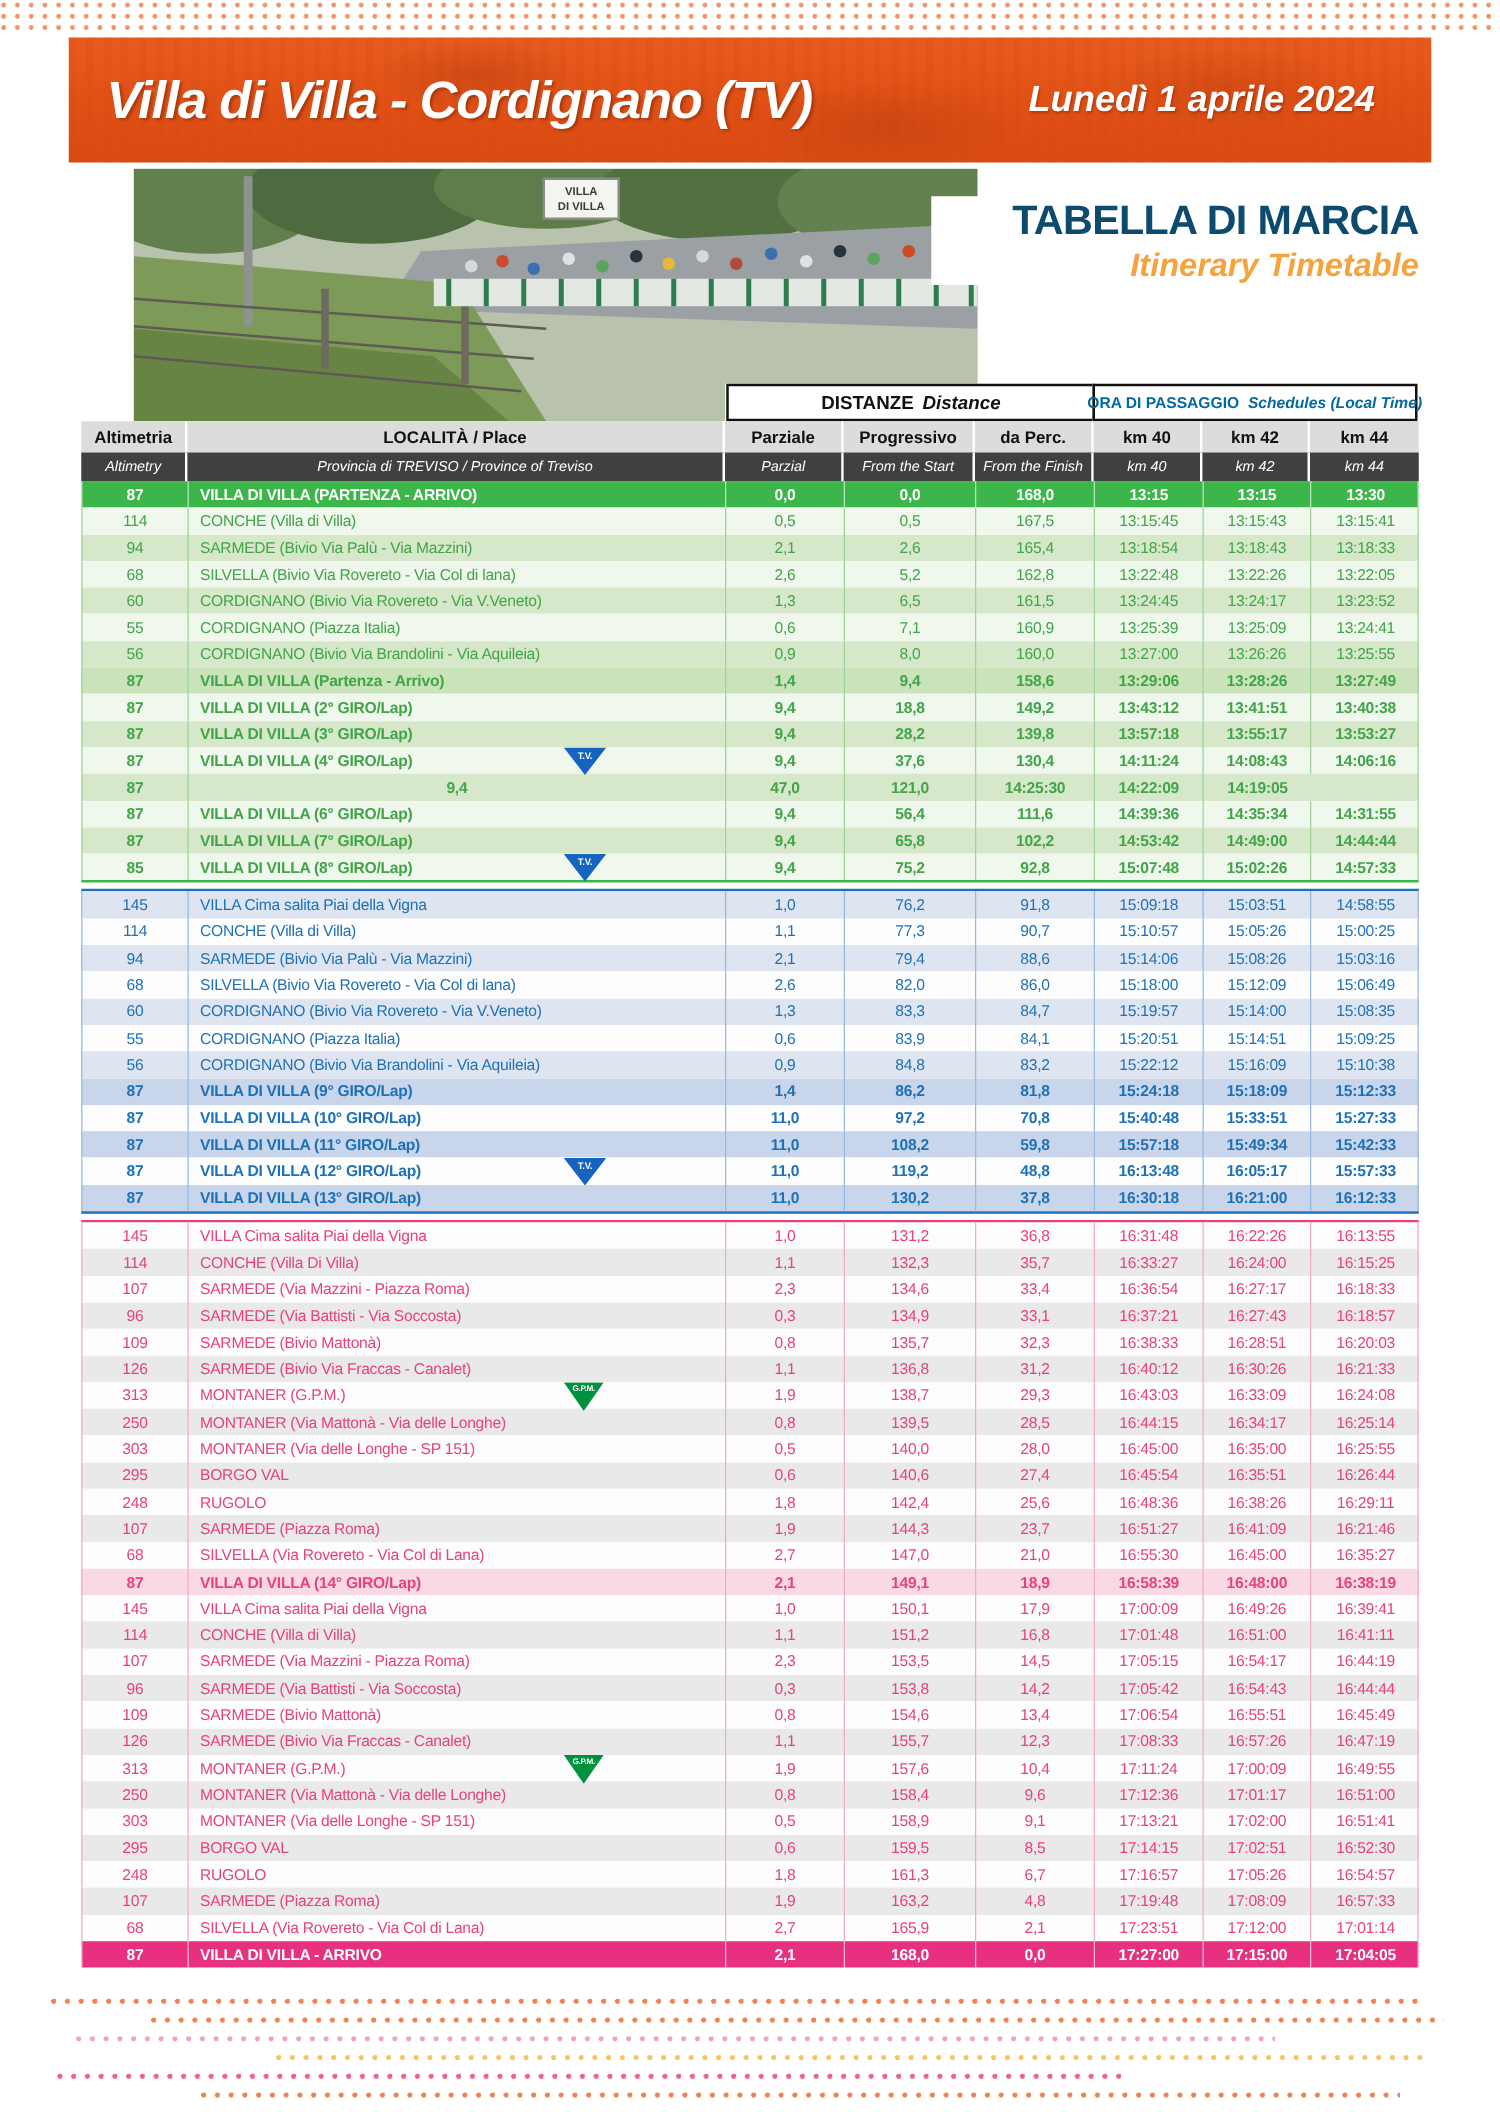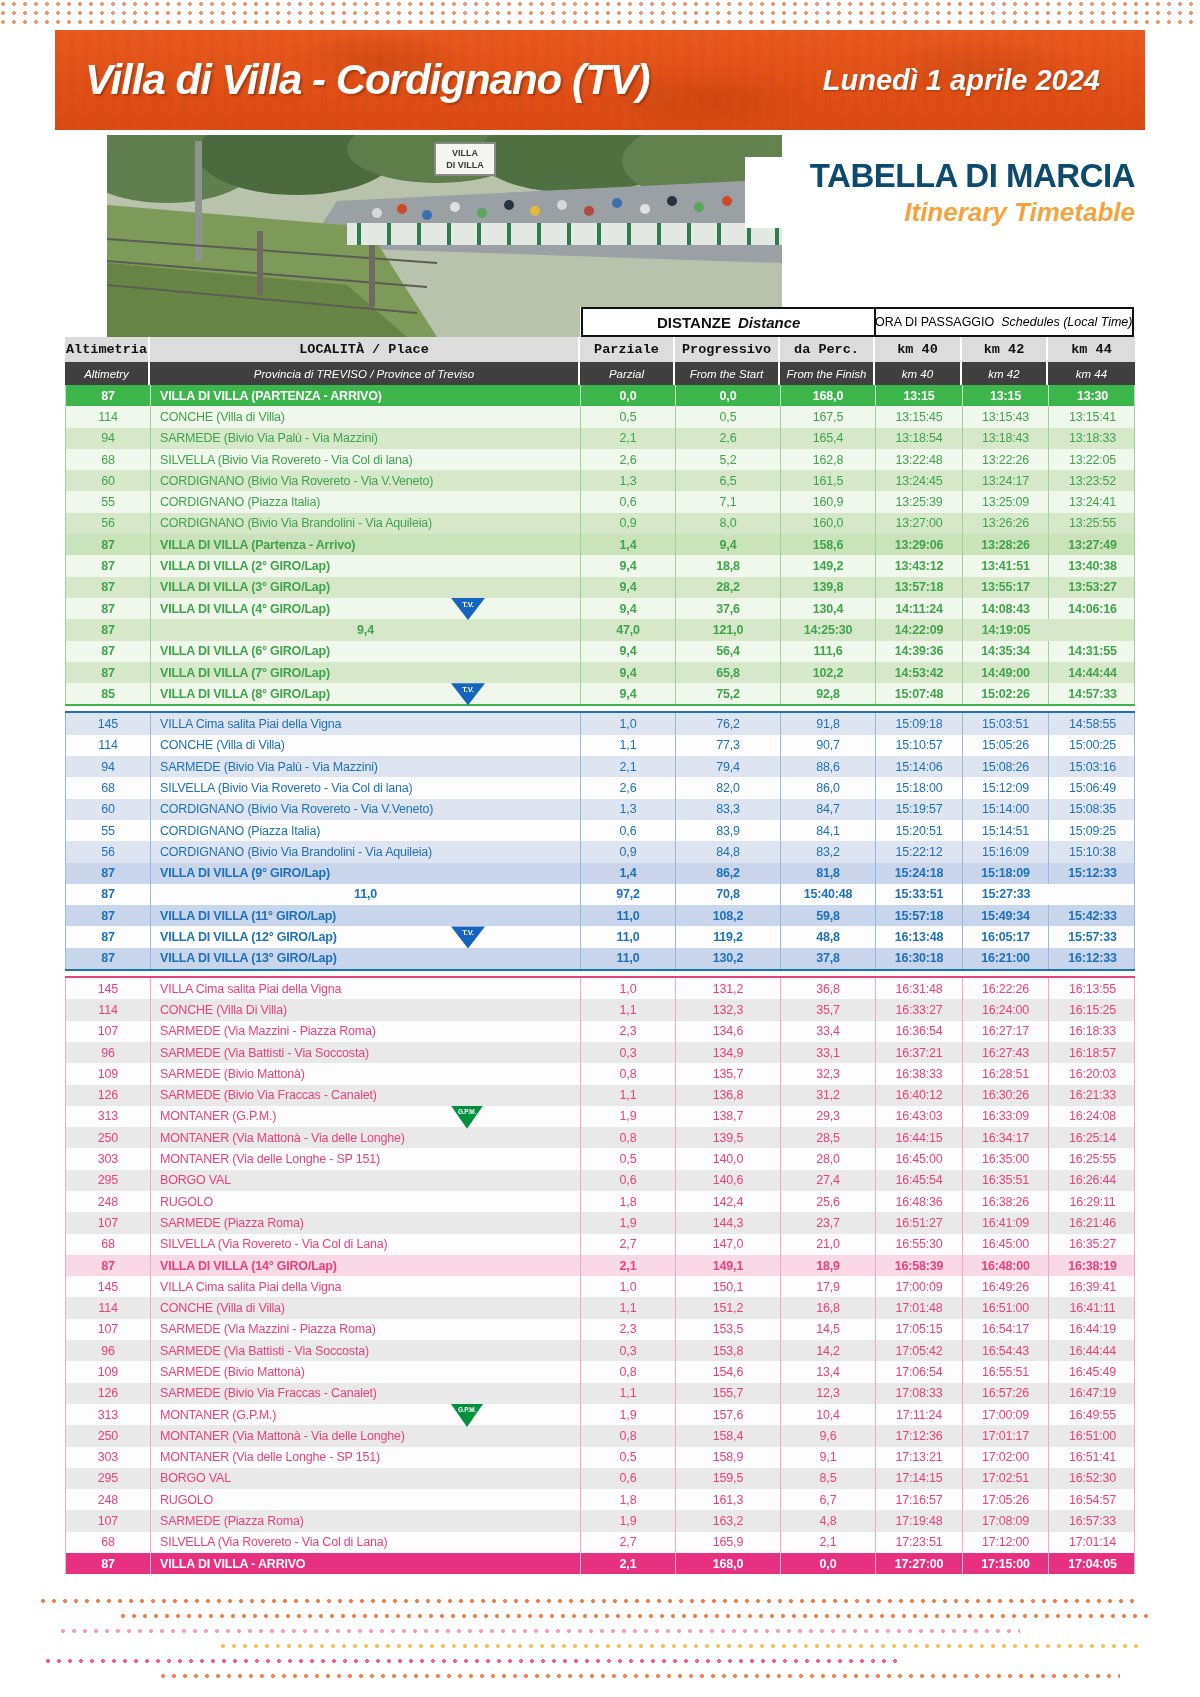--- a/index.html
+++ b/index.html
@@ -36,30 +36,30 @@
   .titleblock { position:absolute; right:0; top:22px; width:390px; text-align:right; background:#fff; }
   .titleblock .t1 { font-size:33px; font-weight:700; color:#0c4a6e; letter-spacing:-0.5px; }
   .titleblock .t2 { font-size:26px; font-weight:700; font-style:italic; color:#F5A33C; margin-top:2px; }
   .groupheads { position:absolute; bottom:0; left:515px; right:0; height:30px; display:flex; background:#fff;justify-content:center; }
   .gh { border:2.5px solid #111; background:#fff; display:flex; align-items:center; justify-content:center;
     gap:7px; white-space:nowrap; }
   .gh-dist { width:295px; }
   .gh-ora  { width:260px; margin-left:-2.5px; }
   .gh .it { font-style:italic; }
   .gh-dist span { font-size:15px; font-weight:700; color:#111; }
-  .gh-ora  span { font-size:12.5px; font-weight:400; color:#000000; }
+  .gh-ora  span { font-size:12.5px; font-weight:700; color:#0369a1; }
 
   
   .tbl { position:relative; width:1070px; }
   .hrow { display:grid; grid-template-columns:85px 430px 95px 105px 95px 87px 86px 87px; }
   .hrow.main { height:25px; }
   .hrow.sub  { height:23px; }
   .hrow .hc { display:flex; align-items:center; justify-content:center; border-right:2px solid #fff; }
   .hrow .hc:last-child { border-right:none; }
-  .hrow.main .hc { background:#DCDCDC; color:#111; font-weight:700; font-size:13.5px;font-family:Liberation Mono, monospace; }
+  .hrow.main .hc { background:#DCDCDC; color:#111; font-weight:700; font-size:13.5px; }
   .hrow.sub .hc { background:#404040; color:#fff; font-style:italic; font-weight:400; font-size:11.5px; }
 
   .row { display:grid; grid-template-columns:85px 430px 95px 105px 95px 87px 86px 87px;
     height:21.3px; align-items:stretch; border-left:1px solid var(--ln); border-right:1px solid var(--ln); }
   .row .c { display:flex; align-items:center; justify-content:center; border-right:1px solid var(--ln);
     font-size:12.5px; letter-spacing:-0.2px; position:relative; }
   .row .c:last-child { border-right:none; }
   .row .c1 { justify-content:flex-start; padding-left:9px; }
   .row.bold .c { font-weight:700; }
 
@@ -483,20 +483,23 @@
             </div>
             <div class="c c2">1,4</div>
             <div class="c c3">86,2</div>
             <div class="c c4">81,8</div>
             <div class="c c5">15:24:18</div>
             <div class="c c6">15:18:09</div>
             <div class="c c7">15:12:33</div>
           </div>
           <div class="row sec-b sh-light bold">
             <div class="c c0">87</div>
+            <div class="c c1">
+              <span>VILLA DI VILLA (10° GIRO/Lap)</span>
+            </div>
             <div class="c c2">11,0</div>
             <div class="c c3">97,2</div>
             <div class="c c4">70,8</div>
             <div class="c c5">15:40:48</div>
             <div class="c c6">15:33:51</div>
             <div class="c c7">15:27:33</div>
           </div>
           <div class="row sec-b sh-band bold">
             <div class="c c0">87</div>
             <div class="c c1">

